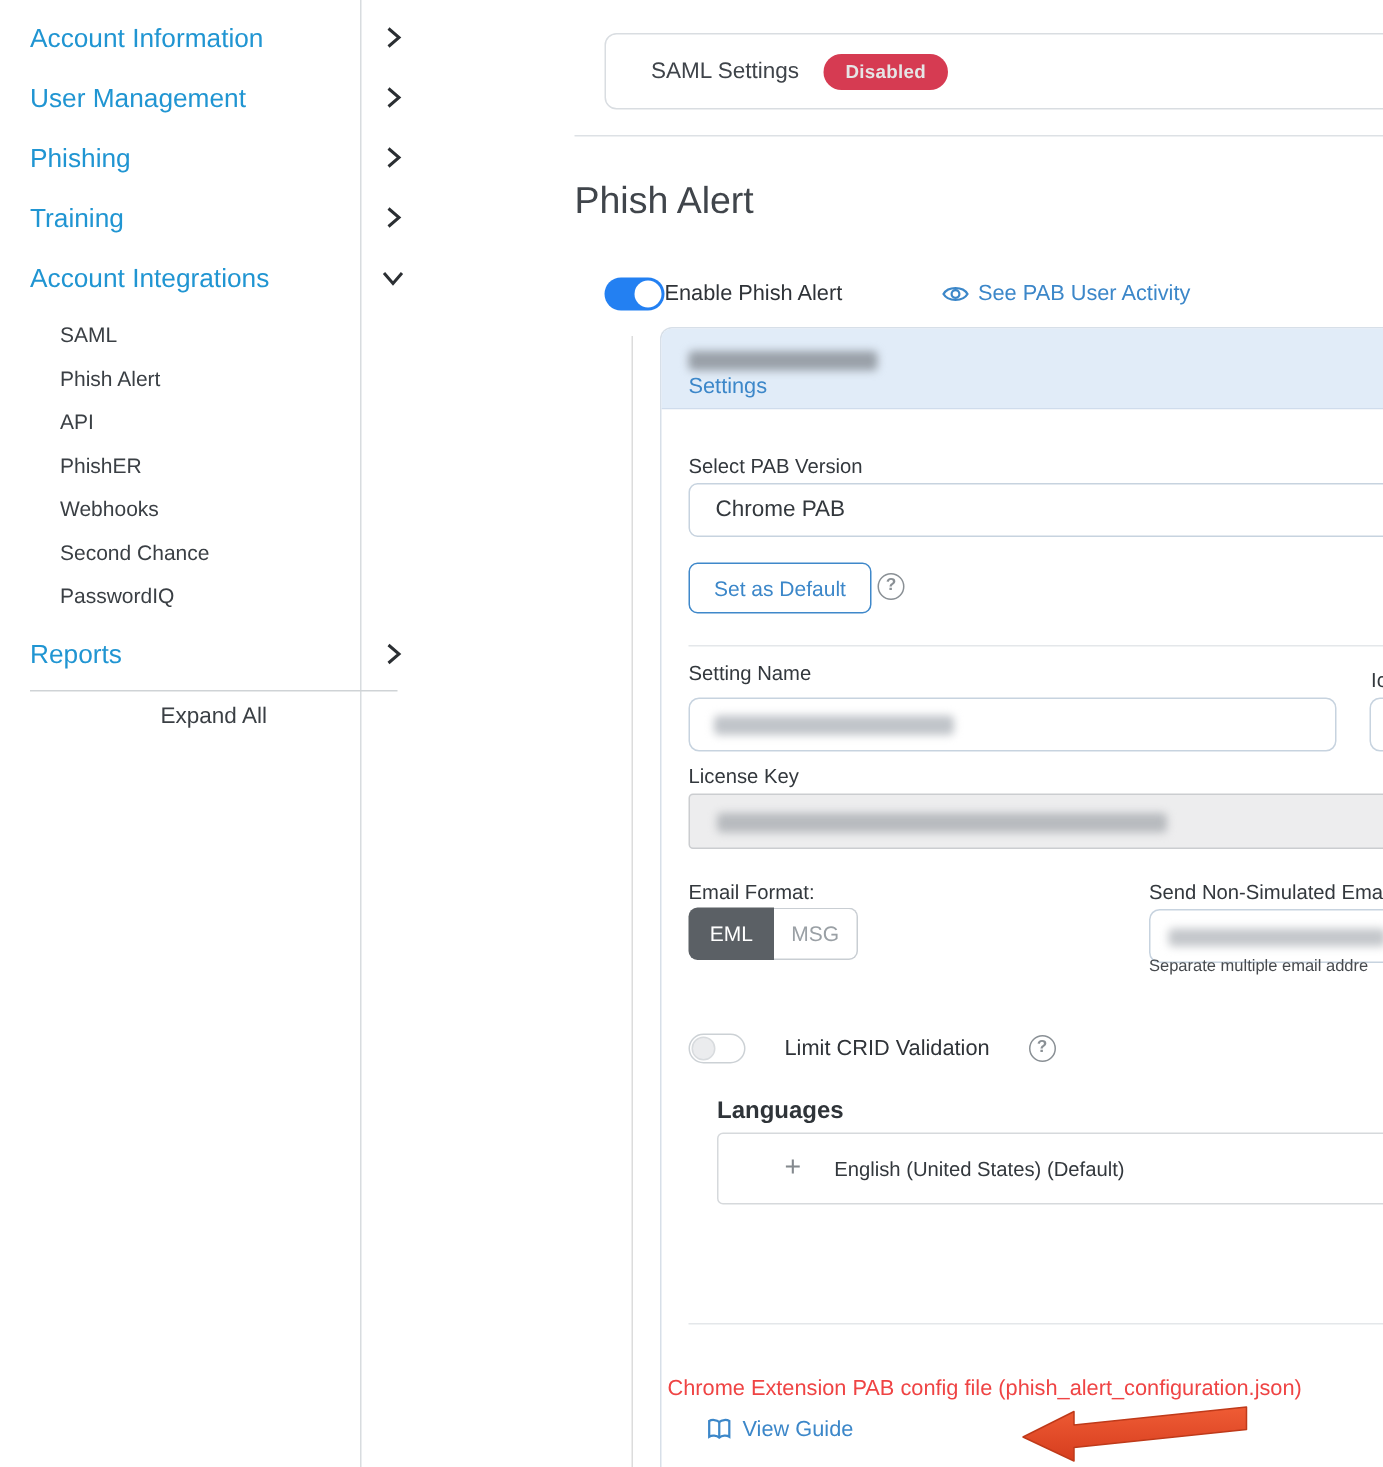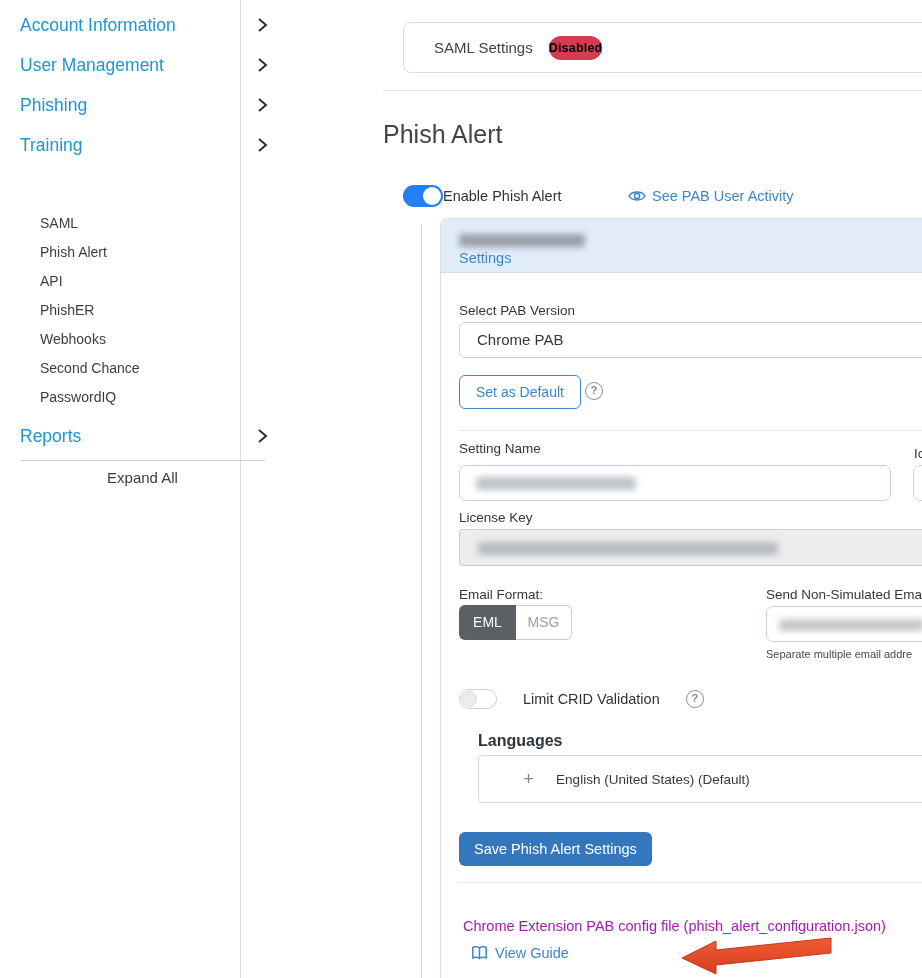--- a/index.html
+++ b/index.html
@@ -16,21 +16,21 @@
   .side-item { position: absolute; left: 20px; width: 250px; height: 28px; display: flex; align-items: center; justify-content: space-between; cursor: pointer; }
   .side-item .lbl { color: #2095d2; font-size: 17.5px; }
   .side-sub { position: absolute; left: 40px; height: 20px; font-size: 14px; color: #3a3f44; display: flex; align-items: center; cursor: pointer; }
   .chev { width: 16px; height: 16px; flex: 0 0 auto; }
   #side-divider { left: 20px; top: 460px; width: 245px; height: 1px; background: #cfd3d6; }
   #expand-all { left: 20px; top: 469px; width: 245px; text-align: center; font-size: 15px; color: #3a3f44; cursor: pointer; }
 
   
   #saml-card { left: 403px; top: 22px; width: 537px; height: 51px; border: 1px solid #d9dde1; border-radius: 8px; background: #fff; display: flex; align-items: center; padding-left: 30px; gap: 16px; }
   #saml-card .title { font-size: 15px; color: #3f444a; }
-  .badge { background: #d63b52; color: #000000; font-size: 12.5px; font-weight: bold; padding: 5px 0; border-radius: 14px; letter-spacing: .2px; }
+  .badge { background: #d63b52; color: #e5e5e5; font-size: 12.5px; font-weight: bold; padding: 5px 15px; border-radius: 14px; letter-spacing: .2px; }
   #top-divider { left: 383px; top: 90px; width: 557px; height: 1px; background: #dde1e5; }
 
   #page-title { left: 383px; top: 120px; font-size: 25px; color: #40454b; font-weight: 400; }
 
   
   #enable-row { left: 403px; top: 185px; display: flex; align-items: center; }
   .toggle-on { width: 40px; height: 22px; border-radius: 11px; background: #2380f2; position: relative; cursor: pointer; }
   .toggle-on .knob { position: absolute; right: 2px; top: 2px; width: 18px; height: 18px; border-radius: 50%; background: #fff; }
   .toggle-off { width: 38px; height: 20px; border-radius: 10px; background: #fff; border: 1px solid #ccd1d5; position: relative; cursor: pointer; }
   .toggle-off .knob { position: absolute; left: 1px; top: 1px; width: 16px; height: 16px; border-radius: 50%; background: #ebecee; border: 1px solid #d8dbde; }
@@ -66,34 +66,34 @@
   #redact-license { position: absolute; left: 18px; top: 12px; width: 300px; height: 13px; background: #b7babe; }
 
   #email-format-label { left: 18px; top: 368px; }
   #format-group { position: absolute; left: 18px; top: 386px; display: flex; cursor: pointer; }
   #format-eml { width: 57px; height: 35px; background: #5b6065; color: #fff; border-radius: 6px 0 0 6px; font-size: 14px; text-align: center; line-height: 35px; }
   #format-msg { width: 56px; height: 35px; background: #fff; color: #9aa0a5; border: 1px solid #c9ced3; border-left: none; border-radius: 0 6px 6px 0; font-size: 14px; text-align: center; line-height: 33px; }
 
   #send-label { left: 325px; top: 368px; white-space: nowrap; }
   #send-input { position: absolute; left: 325px; top: 387px; width: 175px; height: 36px; border: 1px solid #c7d3df; border-radius: 7px; background: #fff; }
   #redact-send { position: absolute; left: 12px; top: 12px; width: 145px; height: 12px; background: #c4c7cb; }
-  #send-hint { position: absolute; left: 325px; top: 429px; font-size: 11px; color: #46494d; white-space: nowrap; }
+  #send-hint { position: absolute; left: 325px; top: 419px; font-size: 11px; color: #46494d; white-space: nowrap; }
 
   #crid-row { position: absolute; left: 18px; top: 470px; display: flex; align-items: center; gap: 26px; }
   #crid-row .lbl { font-size: 14.5px; color: #2f3338; }
   #q2 { position: static; flex: 0 0 auto; }
 
   #languages-heading { position: absolute; left: 37px; top: 513px; font-size: 16px; font-weight: bold; color: #2f3439; }
   #lang-panel { position: absolute; left: 37px; top: 536px; width: 463px; height: 48px; border: 1px solid #d6d9dc; border-radius: 4px; background: #fff; display: flex; align-items: center; cursor: pointer; }
   #lang-plus { margin-left: 44px; font-size: 19px; color: #84898e; font-weight: 400; }
   #lang-name { margin-left: 22px; font-size: 13.5px; color: #33383d; }
 
   #save-btn { position: absolute; left: 18px; top: 613px; height: 34px; padding: 0 15px; background: #3577bc; border: none; border-radius: 6px; color: #fff; font-size: 14.5px; line-height: 34px; cursor: pointer; }
   #pdiv2 { top: 663px; }
-  #config-text { position: absolute; left: 22px; top: 699px; font-size: 14.5px; color: #a21caf; white-space: nowrap; }
+  #config-text { position: absolute; left: 4px; top: 699px; font-size: 14.5px; color: #ef4444; white-space: nowrap; }
   #links-row { position: absolute; left: 30px; top: 726px; display: flex; align-items: center; gap: 44px; flex-direction: column; }
   .doc-link { display: flex; align-items: center; gap: 7px; color: #3c87c9; font-size: 14.5px; cursor: pointer; }
   #annot-arrow { position: absolute; left: 240px; top: 714px; width: 155px; height: 46px; pointer-events: none; }
 </style>
 </head>
 <body>
 
 <aside id="sidebar" class="abs">
 
   <div class="side-item" style="top:11px">
@@ -113,20 +113,26 @@
     <svg class="chev" viewBox="0 0 16 16">
         <polyline points="5,2 12,8 5,14" fill="none" stroke="#2b2f33" stroke-width="2"></polyline>
       </svg>
   </div>
   <div class="side-item" style="top:131px">
     <span class="lbl">Training</span>
     <svg class="chev" viewBox="0 0 16 16">
         <polyline points="5,2 12,8 5,14" fill="none" stroke="#2b2f33" stroke-width="2"></polyline>
       </svg>
   </div>
+  <div class="side-item" style="top:171px">
+    <span class="lbl">Account Integrations</span>
+    <svg class="chev" viewBox="0 0 16 16">
+        <polyline points="2,5 8,12 14,5" fill="none" stroke="#2b2f33" stroke-width="2"></polyline>
+      </svg>
+  </div>
 
   <div class="side-sub" style="top:213px">
       <span>SAML</span>
     </div>
   <div class="side-sub" style="top:242px">
       <span>Phish Alert</span>
     </div>
   <div class="side-sub" style="top:271px">
       <span>API</span>
     </div>
@@ -226,21 +232,20 @@
     <span class="lbl">Limit CRID Validation</span>
     <div class="q-icon" id="q2">?</div>
   </div>
 
   <div id="languages-heading">Languages</div>
   <div id="lang-panel">
     <span id="lang-plus">+</span>
     <span id="lang-name">English (United States) (Default)</span>
   </div>
 
-  <button id="save-btn">Save Phish Alert Settings</button>
 
   <div class="hdiv" id="pdiv2"></div>
 
   <div id="config-text">Chrome Extension PAB config file (phish_alert_configuration.json)</div>
 
   <div id="links-row">
     <div class="doc-link">
       <svg width="17" height="16" viewBox="0 0 17 16">
         <path d="M8.5,3 C6.8,1.4 3.5,1.3 1.8,2.3 L1.8,12.8 C3.5,11.8 6.8,11.9 8.5,13.4 C10.2,11.9 13.5,11.8 15.2,12.8 L15.2,2.3 C13.5,1.3 10.2,1.4 8.5,3 Z" fill="none" stroke="#3c87c9" stroke-width="1.5"></path>
         <line x1="8.5" y1="3" x2="8.5" y2="13.2" stroke="#3c87c9" stroke-width="1.5"></line>

